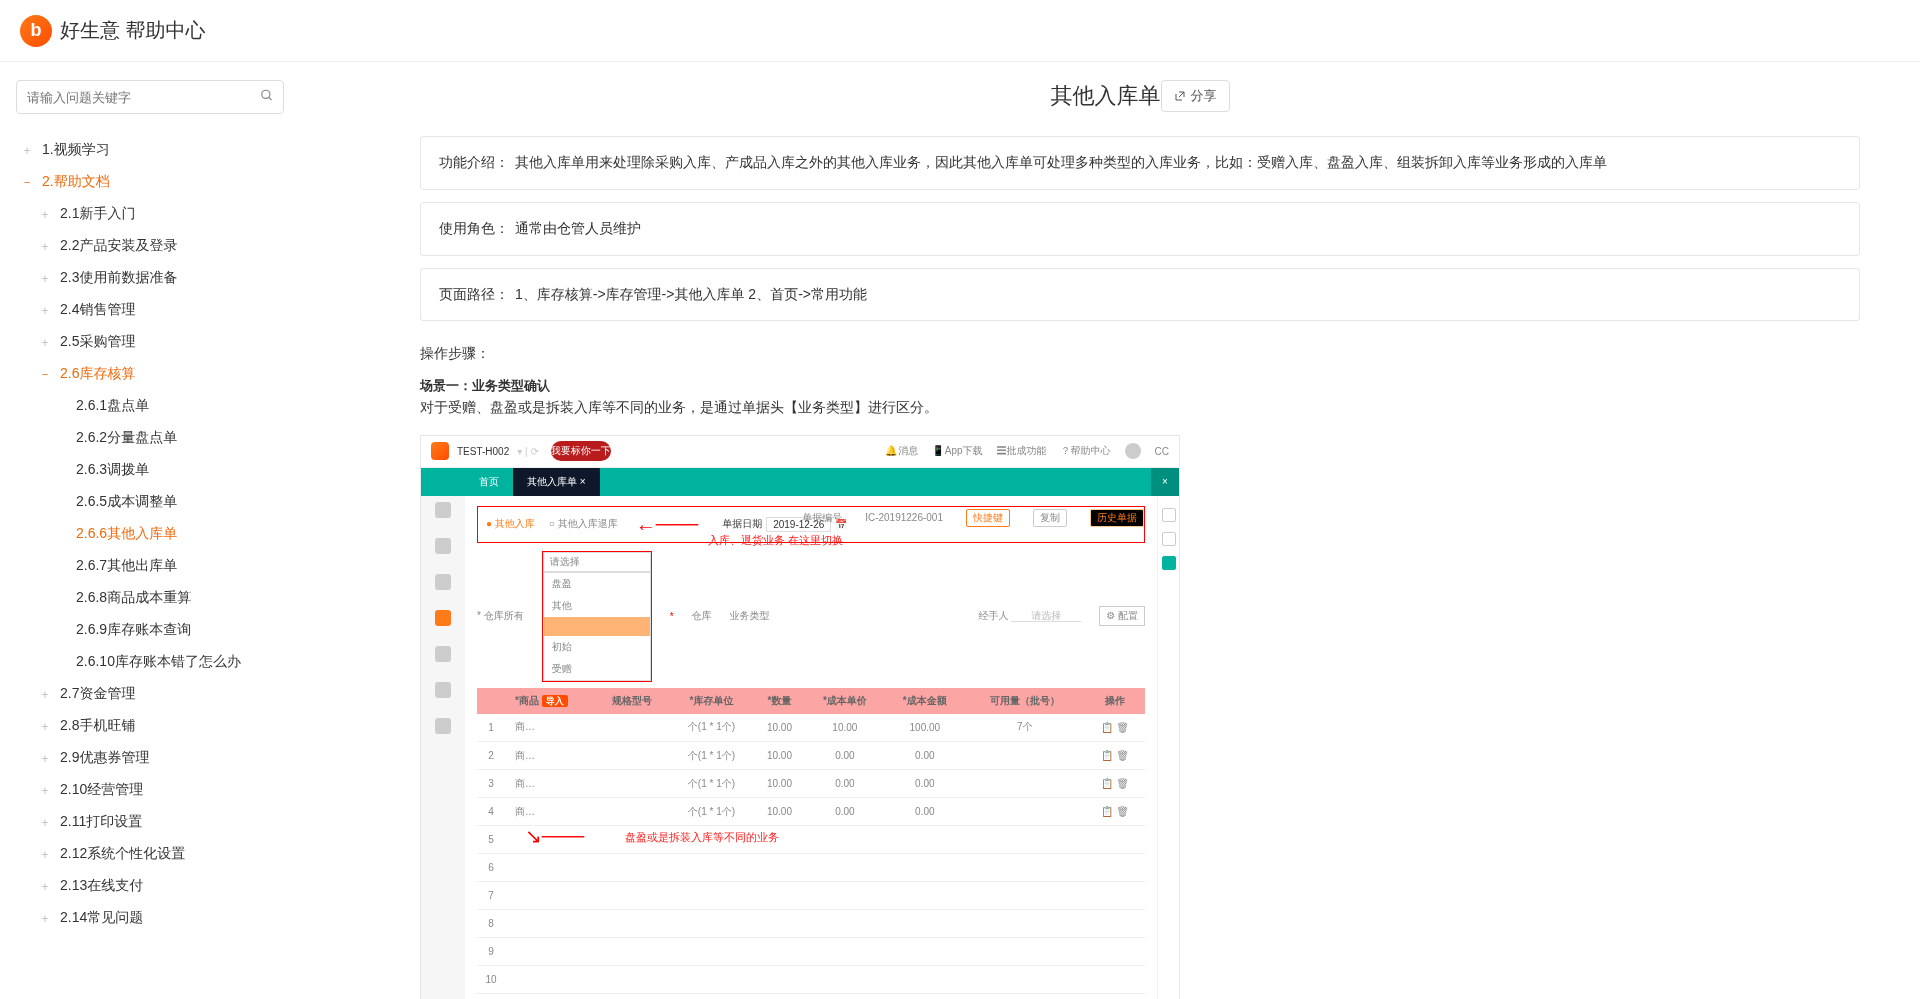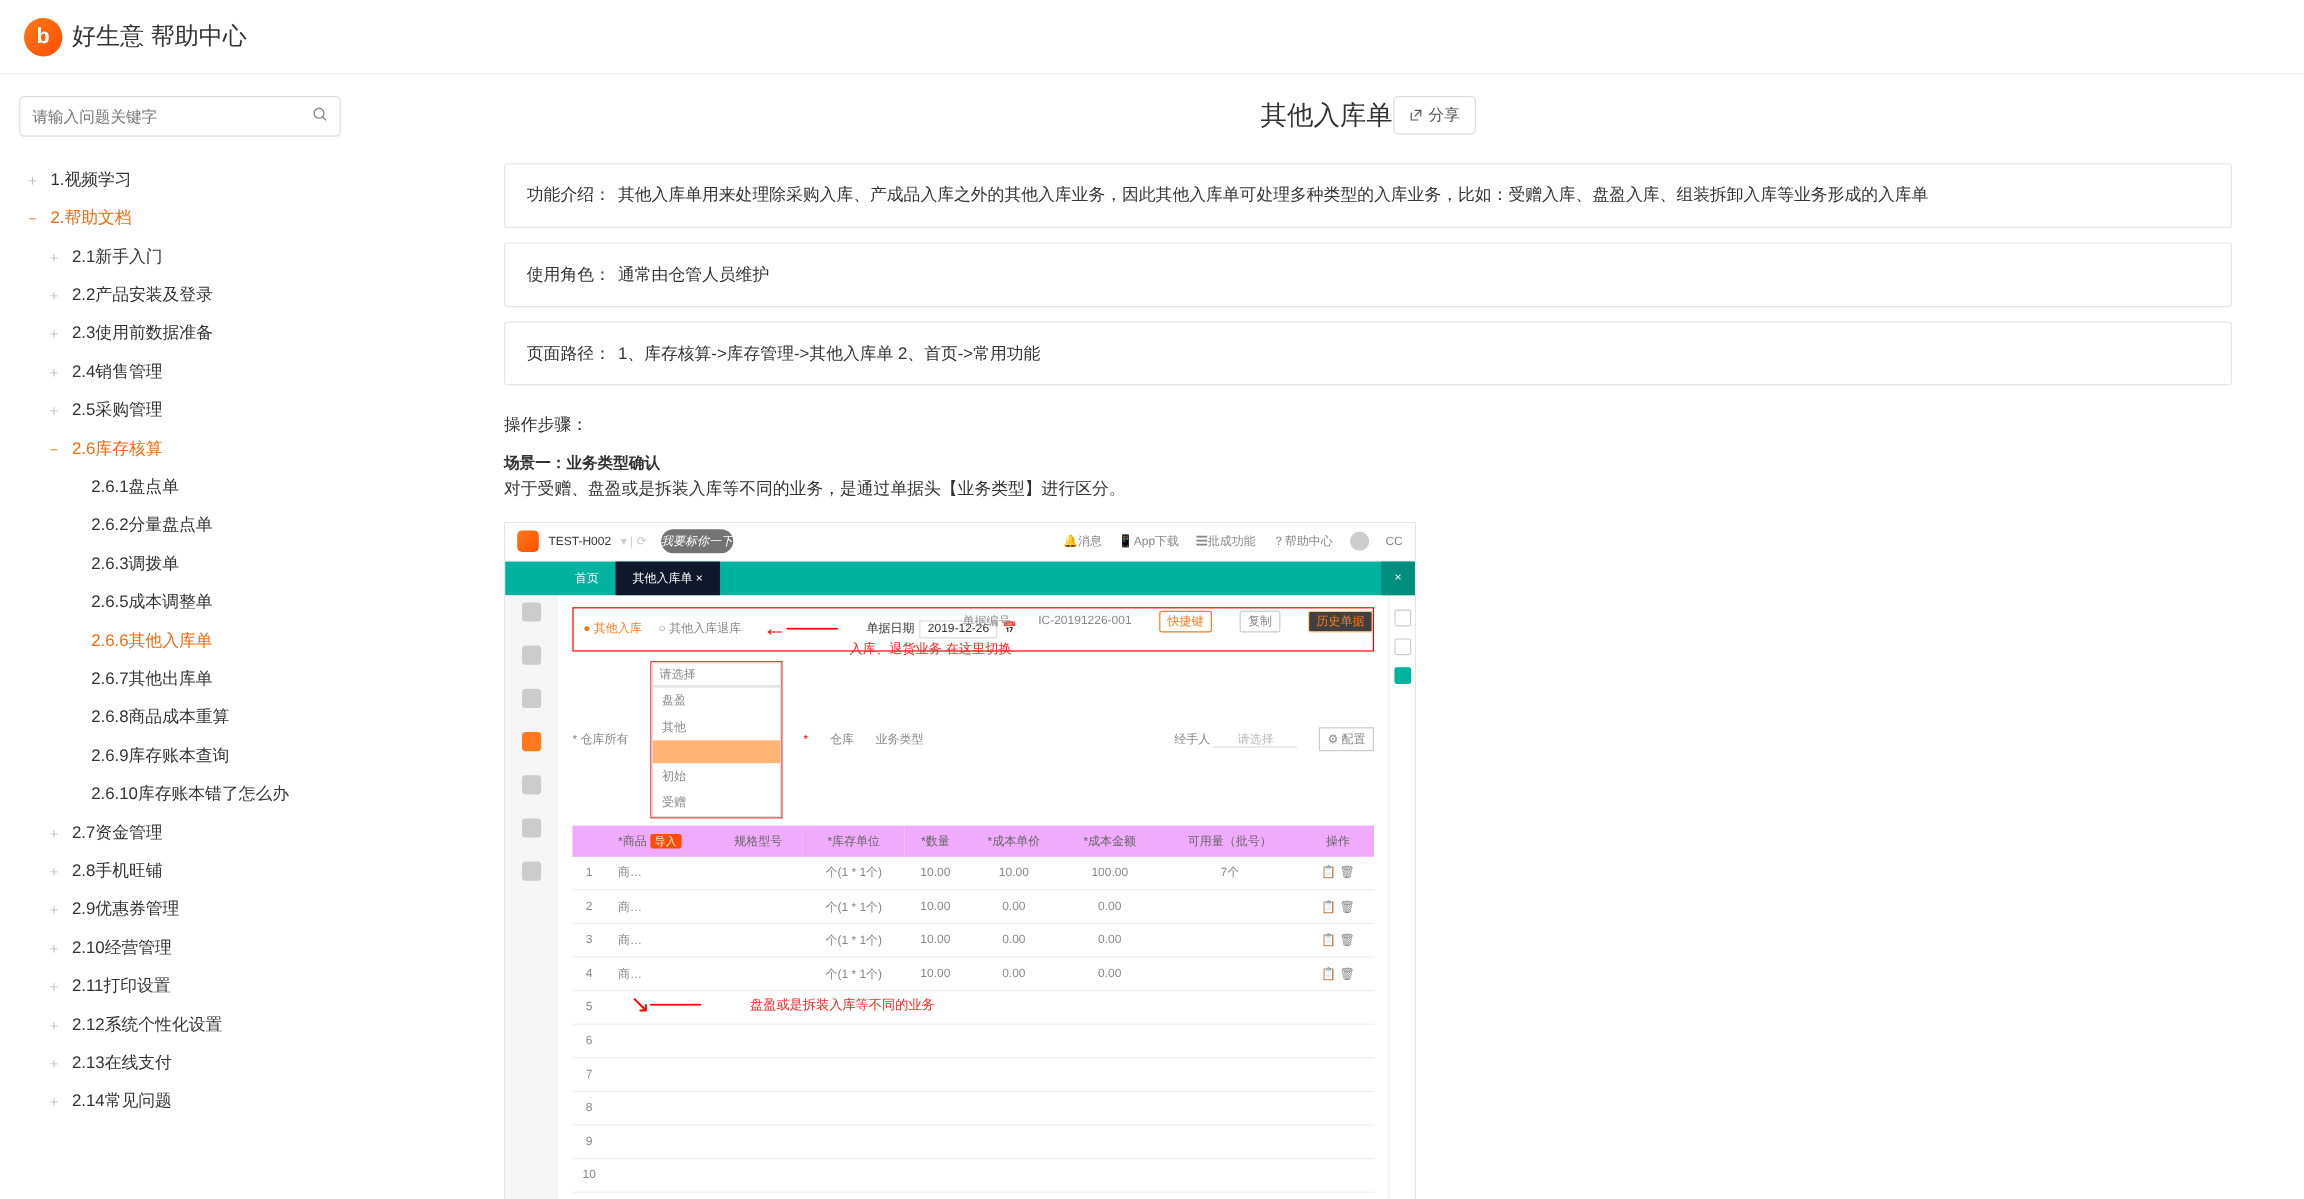--- a/index.html
+++ b/index.html
@@ -24,49 +24,49 @@
 .page-title { font-size: 22px; font-weight: 500; color: #333; }
 .share-btn { border: 1px solid #ddd; background: #fff; padding: 6px 12px; border-radius: 4px; font-size: 13px; display: flex; align-items: center; gap: 5px; cursor: pointer; color: #555; }
 .info-box { border: 1px solid #e6e6e6; border-radius: 3px; padding: 14px 18px; margin-bottom: 12px; line-height: 1.7; background:#fff; }
 .info-box .lbl { font-weight: 500; margin-right: 6px; }
 .section-hd { margin: 24px 0 14px; }
 .section-title { font-size: 13px; font-weight: 600; margin-bottom: 0; }
 .para { margin-bottom: 14px; line-height: 1.8; }
 .screenshot-frame { border: 1px solid #e6e6e6; margin: 8px 0 28px; background: #fff; }
 .ss-topbar { height: 32px; background: #fff; border-bottom: 1px solid #eee; display: flex; align-items: center; font-size: 10px; padding: 0 10px; }
 .ss-topbar .tlogo { width: 18px; height: 18px; border-radius: 4px; background: linear-gradient(135deg,#ff7a18,#ff4d00); margin-right: 8px; }
-.ss-topbar .tbtn { background: #737373; color:#fff; padding: 3px 0; border-radius: 10px; margin-left: 12px; font-size: 10px; font-style: italic; }
+.ss-topbar .tbtn { background: #b91c1c; color:#fff; padding: 3px 0; border-radius: 10px; margin-left: 12px; font-size: 10px; }
 .ss-topbar .flex1 { flex: 1; }
 .ss-topbar .tgrey { color: #888; margin-left: 14px; }
 .ss-topbar .tav { width: 16px; height: 16px; border-radius: 50%; background: #ccc; margin-left: 14px; }
 .ss-tabs { height: 28px; background: #00b39f; display: flex; align-items: center; font-size: 10px; color: #fff; padding-left: 44px; position: relative; }
 .ss-tabs .tab { padding: 0 14px; height: 100%; display: flex; align-items: center; }
 .ss-tabs .tab.active { background: #0f172a; }
 .ss-tabs .closex { position: absolute; right: 0; top: 0; width: 28px; height: 28px; background: #008e7e; display: flex; align-items: center; justify-content: center; }
 .ss-body { display: flex; }
 .ss-left { width: 44px; background: #f6f6f6; display: flex; flex-direction: column; align-items: center; padding-top: 6px; gap: 20px; }
 .ss-left .lic { width: 16px; height: 16px; background: #ccc; border-radius: 3px; }
 .ss-left .lic.on { background: #ff7a18; }
 .ss-main { flex: 1; padding: 10px 12px; font-size: 10px; position: relative; }
 .ss-toprow { border: 1px solid #f00; padding: 6px 8px; display: flex; align-items: center; gap: 14px; position: relative; }
 .ss-radio { color: #ff7a18; }
 .ss-date { display: inline-flex; align-items: center; gap:4px; margin-left: 10px; }
 .ss-annot-red { color: #f22; position: absolute; font-size: 11px; }
 .ss-right-info { color:#888; position:absolute; right:0; top:2px; display:flex; gap:23px; align-items:center; }
 .ss-pill { border:1px solid #ff7a18; color:#ff7a18; padding:1px 6px; border-radius:2px; }
 .ss-pillg { border:1px solid #ccc; color:#888; padding:1px 6px; border-radius:2px; }
-.ss-pillo { background:#404040; border:1px solid #ffc98a; color:#ff7a18; padding:1px 6px; border-radius:2px; }
+.ss-pillo { background:#000000; border:1px solid #ffc98a; color:#ff7a18; padding:1px 6px; border-radius:2px; }
 .ss-formrow { display:flex; margin-top:8px; align-items:center; gap:18px; color:#888; position:relative; }
 .ss-dropdown { border:1px solid #f00; width:110px; position:relative; }
 .ss-dropdown .dd-sel { border:1px solid #ddd; padding:2px 6px; background:#fff; }
 .ss-dropdown .dd-list { border:1px solid #ddd; background:#fff; }
 .ss-dropdown .dd-item { padding:4px 8px; }
 .ss-dropdown .dd-item.hl { background:#ffb375; }
 .ss-table { width:100%; border-collapse:collapse; margin-top:6px; }
-.ss-table th { background:#f0abfc; font-weight:normal; color:#666; padding:6px 4px; font-size:10px; }
+.ss-table th { background:#fca5a5; font-weight:bold; color:#666; padding:6px 4px; font-size:10px; }
 .ss-table td { border-bottom:1px solid #eee; padding:6px 4px; text-align:center; color:#888; height:28px; }
 .ss-table .al { text-align:left; padding-left:10px; }
 .ss-table .badge { background:#ff4d00; color:#fff; padding:1px 4px; border-radius:2px; font-size:9px; }
 .ss-rightstrip { width:22px; background:#fff; border-left:1px solid #eee; display:flex; flex-direction:column; align-items:center; padding-top:12px; gap:10px; }
 .ss-rightstrip .ric2 { width:14px; height:14px; border:1px solid #ccc; border-radius:2px; }
 .ss-rightstrip .ric2.on { background:#00b39f; border-color:#00b39f; }
 .arrow-red { color:#f00; font-size:20px; }
 </style>
 </head>
 <body>

